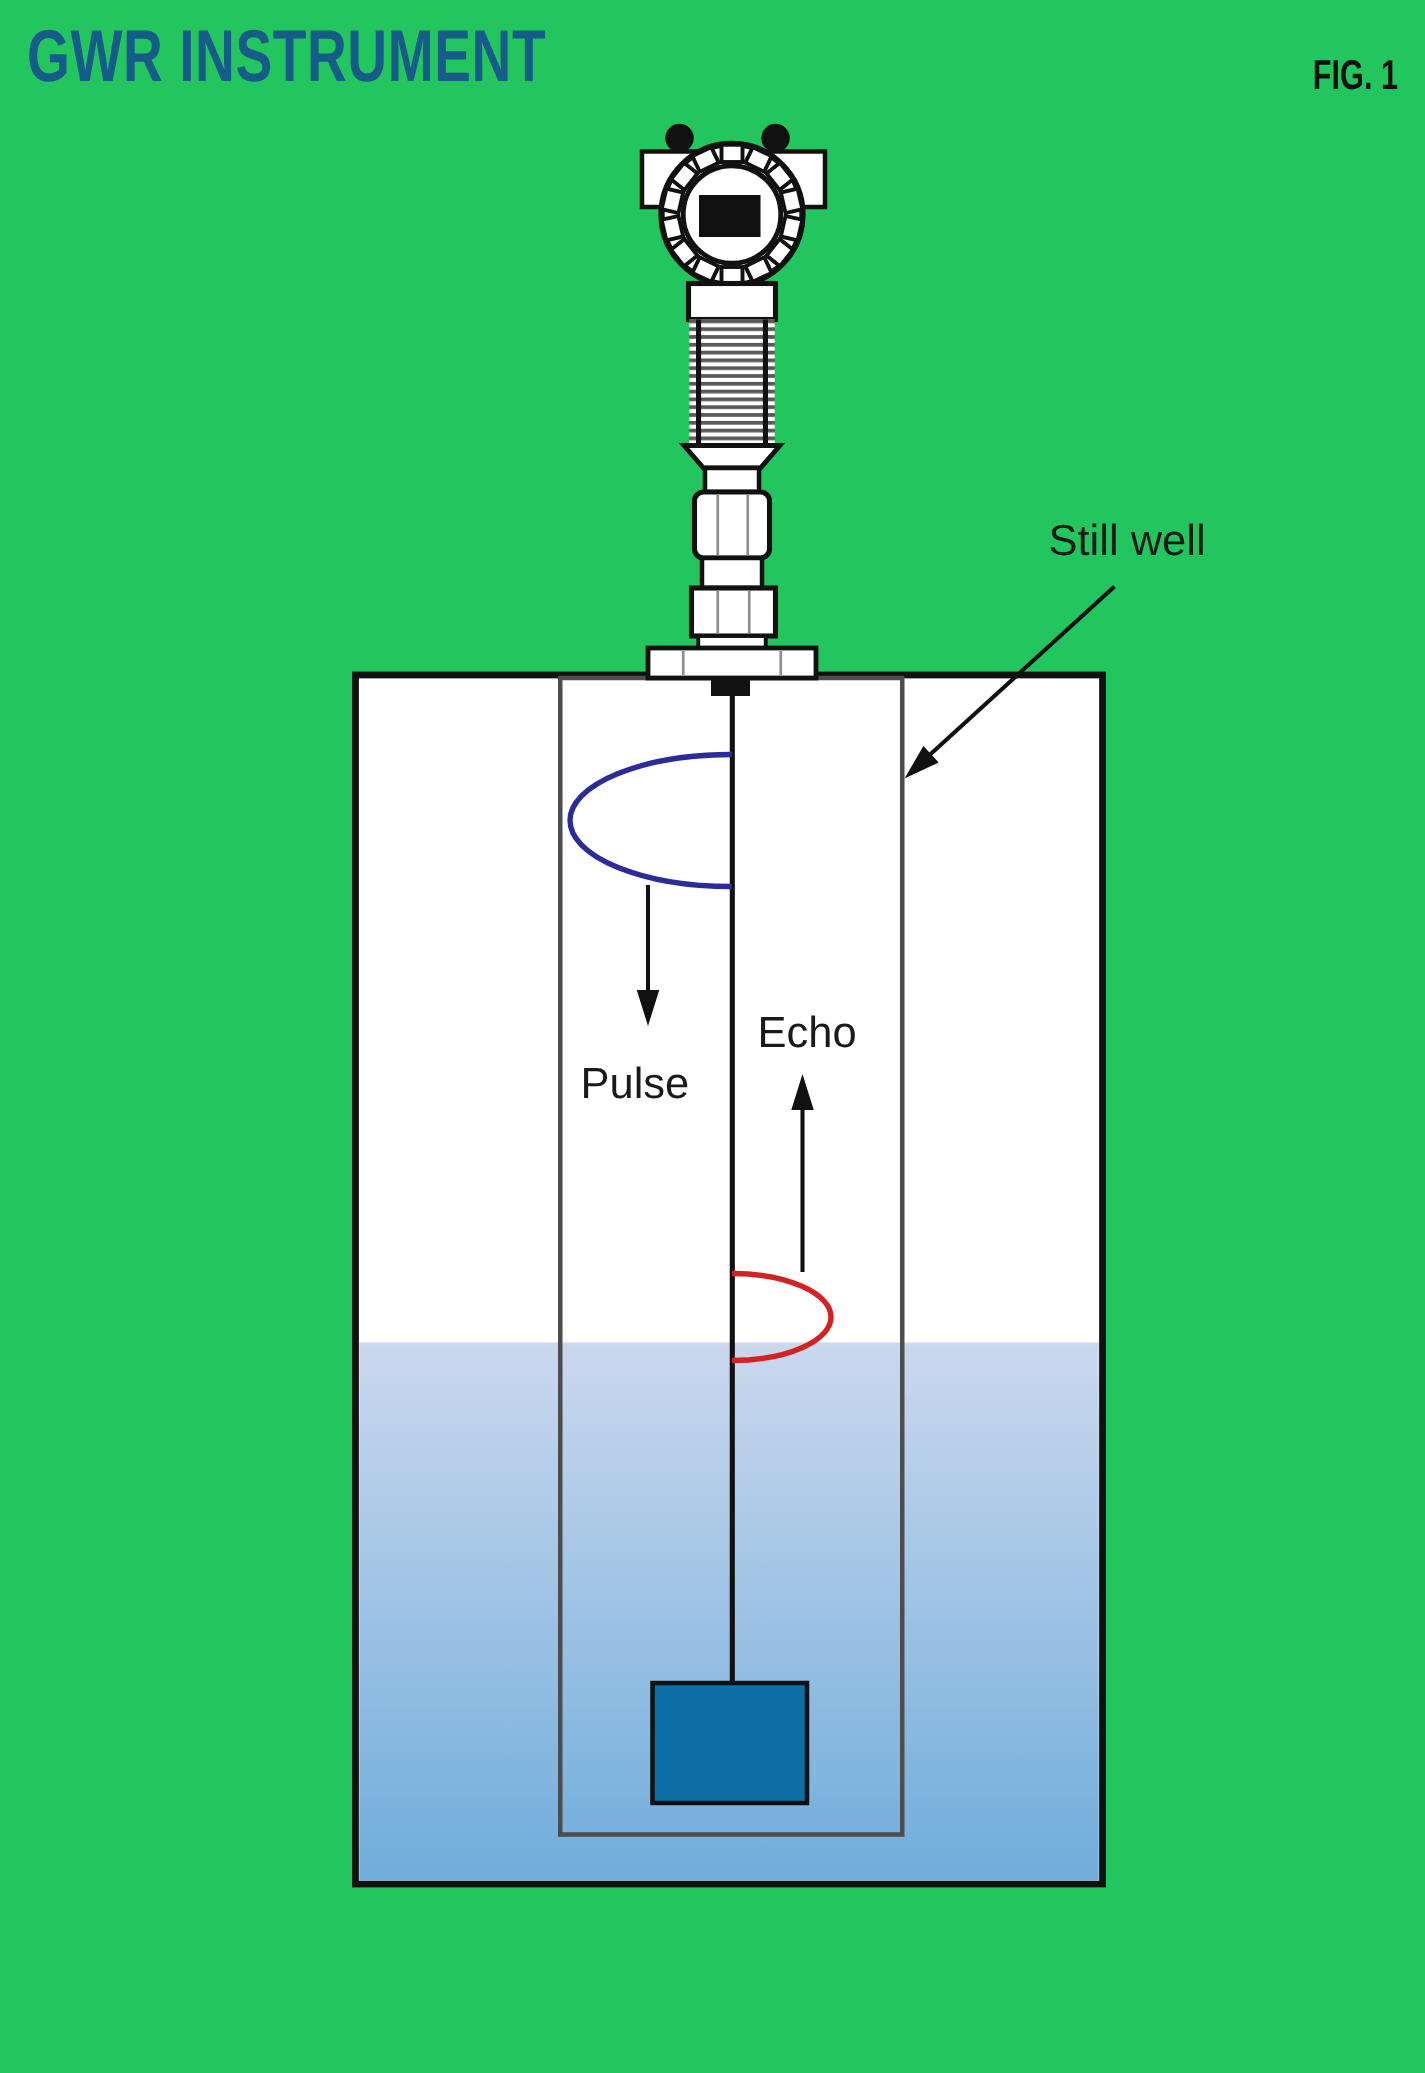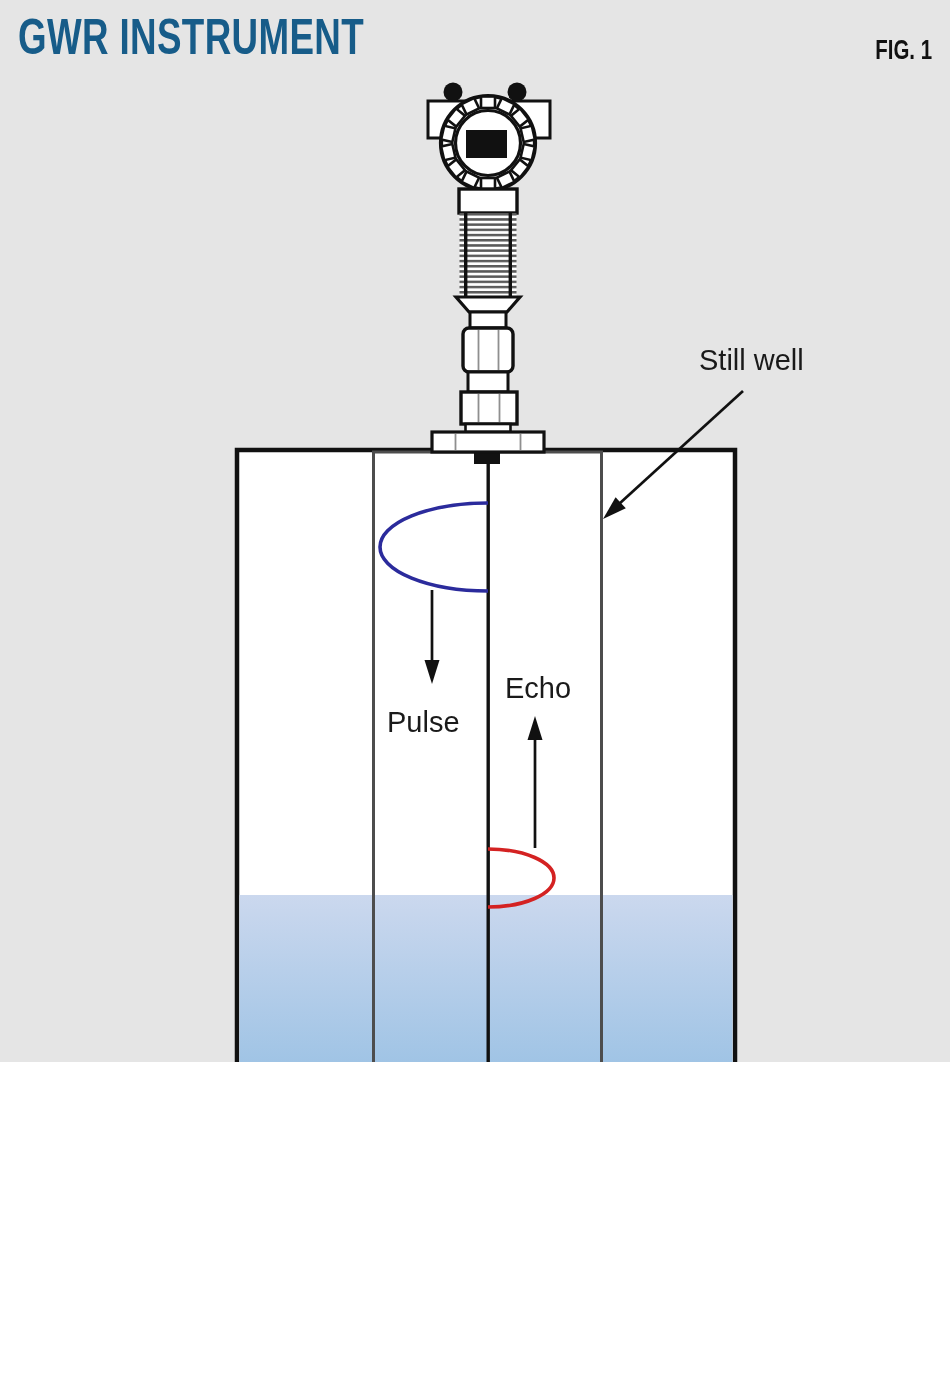--- a/index.html
+++ b/index.html
@@ -1,16 +1,16 @@
 <!DOCTYPE html>
 <html><head>
 <meta charset="utf-8">
 <style>
   html,body{margin:0;padding:0;background:#ffffff;}
-  .page{position:relative;width:950px;height:1062px;background:#e5e5e5;overflow:hidden;
+  .page{position:relative;width:950px;height:1382px;background:#22c55e;overflow:hidden;
         font-family:"Liberation Sans",sans-serif;}
   svg{position:absolute;left:0;top:0;}
   .fillwhite{fill:#ffffff;stroke:#111111;}
   .facet{stroke:#8f8f8f;stroke-width:1.8;}
   .arrow{stroke:#111111;stroke-width:2.7;fill:none;}
   .head{fill:#111111;stroke:none;}
   .lbl{font-family:"Liberation Sans",sans-serif;font-size:29px;fill:#1a1a1a;}
   .title-txt{font-family:"Liberation Sans",sans-serif;font-size:49px;font-weight:bold;letter-spacing:0.5px;}
   .fig-txt{font-family:"Liberation Sans",sans-serif;font-size:28px;font-weight:bold;fill:#111111;}
 </style>

